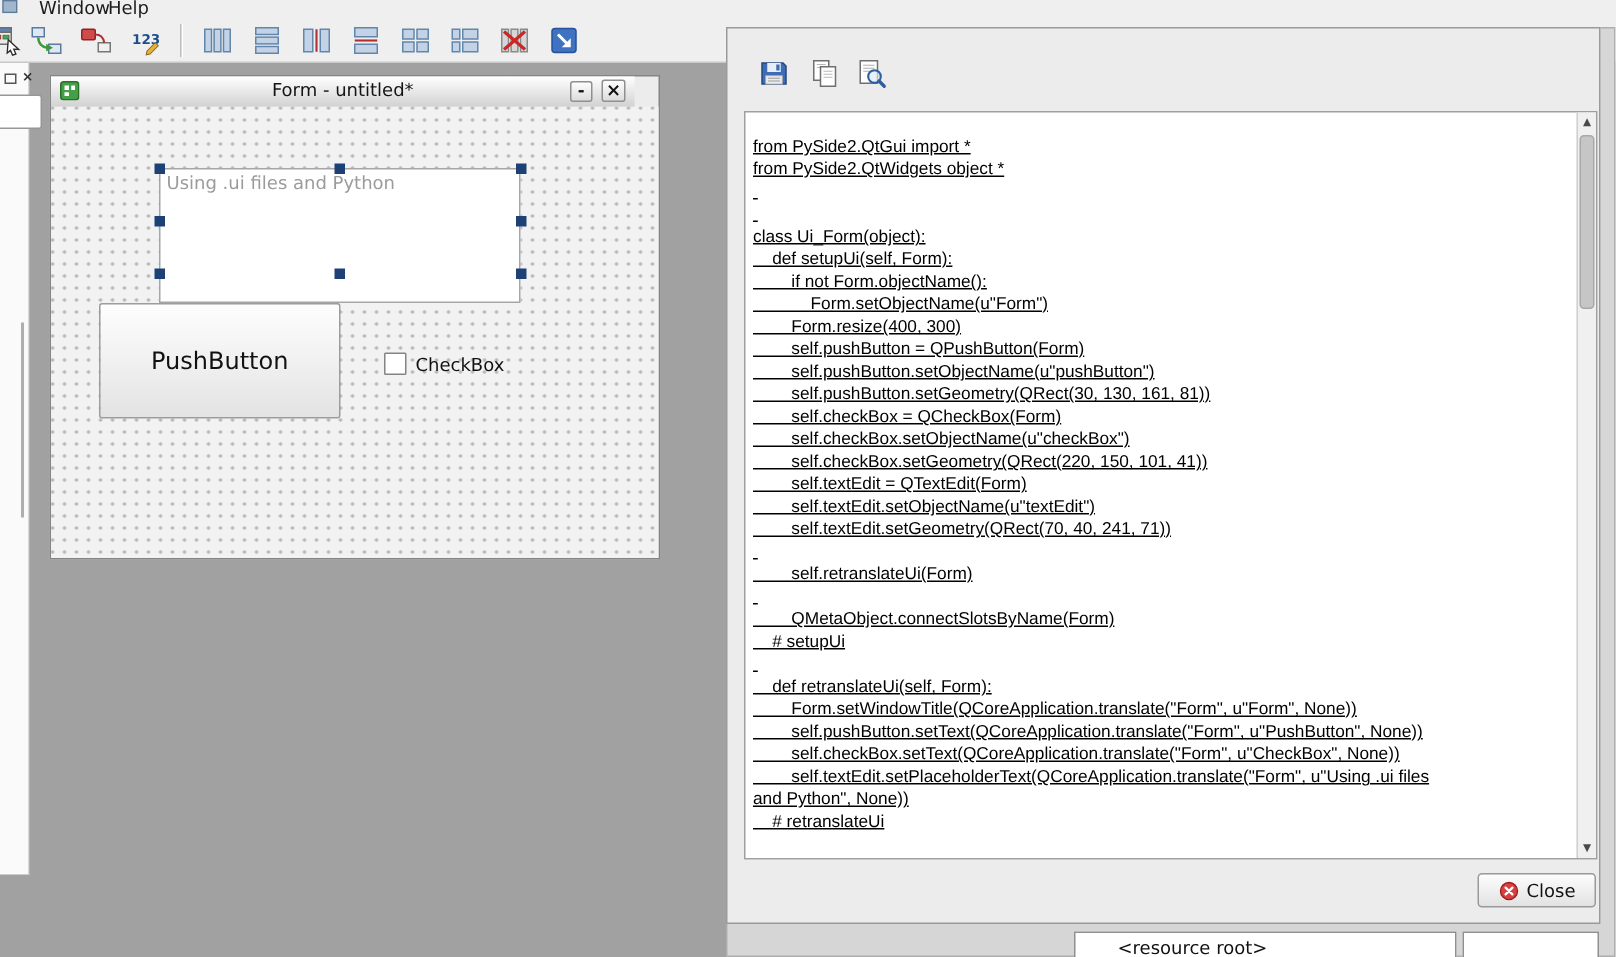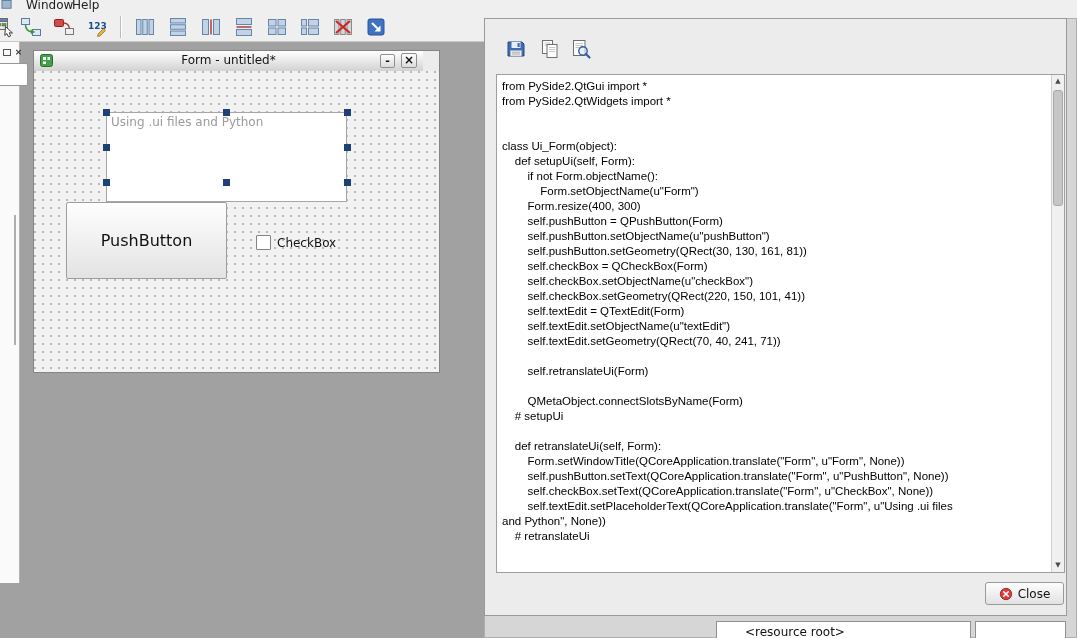--- a/index.html
+++ b/index.html
@@ -56,21 +56,21 @@
   .res-box{position:absolute;top:621px;height:24px;background:#fff;border:1px solid #8f8f8f;box-sizing:border-box;}
   .res-left{left:716px;width:255px;font-size:12px;color:#111;padding:3px 0 0 28px;}
   .res-right{left:975px;width:91px;}
 
   
   .code-dialog{position:absolute;left:484px;top:18px;width:583px;height:598px;background:#ececec;border:1px solid #9a9a9a;box-sizing:border-box;}
   .dlg-tbtn{position:absolute;top:19px;width:22px;height:22px;}
   .dlg-tbtn svg{width:22px;height:22px;display:block;}
   .dlg-save{left:20px;} .dlg-copy{left:54px;} .dlg-find{left:85px;}
   .code-area{position:absolute;left:11px;top:55px;width:569px;height:499px;background:#fff;border:1px solid #9f9f9f;box-sizing:border-box;}
-  .code-lines{position:absolute;left:0;top:0;right:13px;bottom:0;overflow:hidden;padding:4px 2px 0 5px;}
+  .code-lines{position:absolute;left:0;top:0;right:13px;bottom:0;overflow:hidden;padding:16px 2px 0 5px;text-decoration:underline;}
   .code-line{white-space:pre;font-size:11.5px;line-height:15px;height:15px;color:#000;font-family:"Liberation Sans","DejaVu Sans",sans-serif;}
   .vscrollbar{position:absolute;right:0;top:0;width:13px;bottom:0;background:#f0f0f0;border-left:1px solid #cfcfcf;box-sizing:border-box;}
   .sb-up,.sb-down{position:absolute;left:0;width:12px;height:13px;font-size:7px;line-height:13px;text-align:center;color:#4a4a4a;}
   .sb-up{top:0;} .sb-down{bottom:0;}
   .sb-handle{position:absolute;left:1px;top:15px;width:10px;height:116px;background:#c6c6c6;border:1px solid #a8a8a8;border-radius:3px;box-sizing:border-box;}
   .close-btn{position:absolute;left:500px;top:563px;width:79px;height:23px;background:linear-gradient(#fdfdfd,#e2e2e2);border:1px solid #9a9a9a;border-radius:3px;display:flex;align-items:center;justify-content:center;gap:5px;font-size:12px;color:#111;font-family:inherit;padding:0;}
   .close-btn svg{width:14px;height:14px;display:block;}
 </style>
 </head>
 <body>
@@ -257,21 +257,21 @@
         <line x1="5.5" y1="5.5" x2="13" y2="5.5" stroke="#b9b9b9" stroke-width="0.8"></line>
         <line x1="5.5" y1="7.5" x2="13" y2="7.5" stroke="#b9b9b9" stroke-width="0.8"></line>
         <line x1="5.5" y1="9.5" x2="13" y2="9.5" stroke="#b9b9b9" stroke-width="0.8"></line>
         <circle cx="13" cy="13" r="4.2" fill="#dce9f5" fill-opacity="0.65" stroke="#2f5e9e" stroke-width="1.4"></circle>
         <line x1="16" y1="16" x2="19.5" y2="19.5" stroke="#2f5e9e" stroke-width="2.2" stroke-linecap="round"></line>
       </svg>
     </div>
     <div class="code-area">
       <div class="code-lines">
           <div class="code-line">from PySide2.QtGui import *</div>
-          <div class="code-line">from PySide2.QtWidgets import *</div>
+          <div class="code-line">from PySide2.QtWidgets object *</div>
           <div class="code-line">&nbsp;</div>
           <div class="code-line">&nbsp;</div>
           <div class="code-line">class Ui_Form(object):</div>
           <div class="code-line">    def setupUi(self, Form):</div>
           <div class="code-line">        if not Form.objectName():</div>
           <div class="code-line">            Form.setObjectName(u"Form")</div>
           <div class="code-line">        Form.resize(400, 300)</div>
           <div class="code-line">        self.pushButton = QPushButton(Form)</div>
           <div class="code-line">        self.pushButton.setObjectName(u"pushButton")</div>
           <div class="code-line">        self.pushButton.setGeometry(QRect(30, 130, 161, 81))</div>

